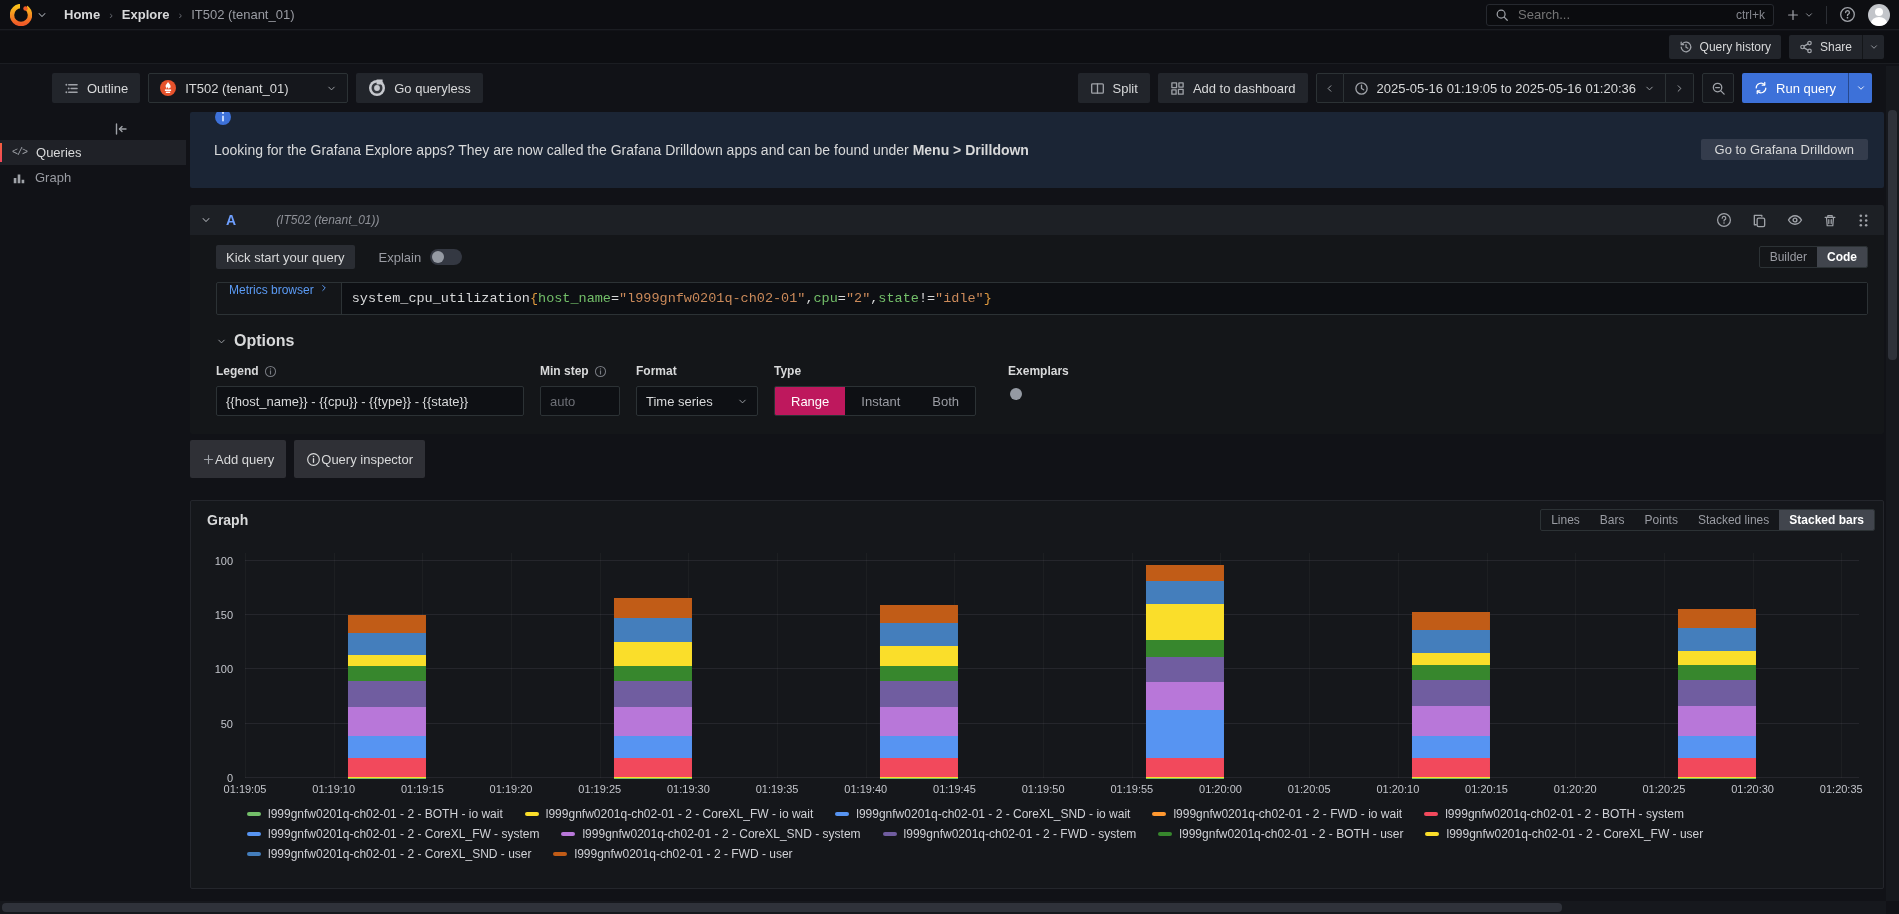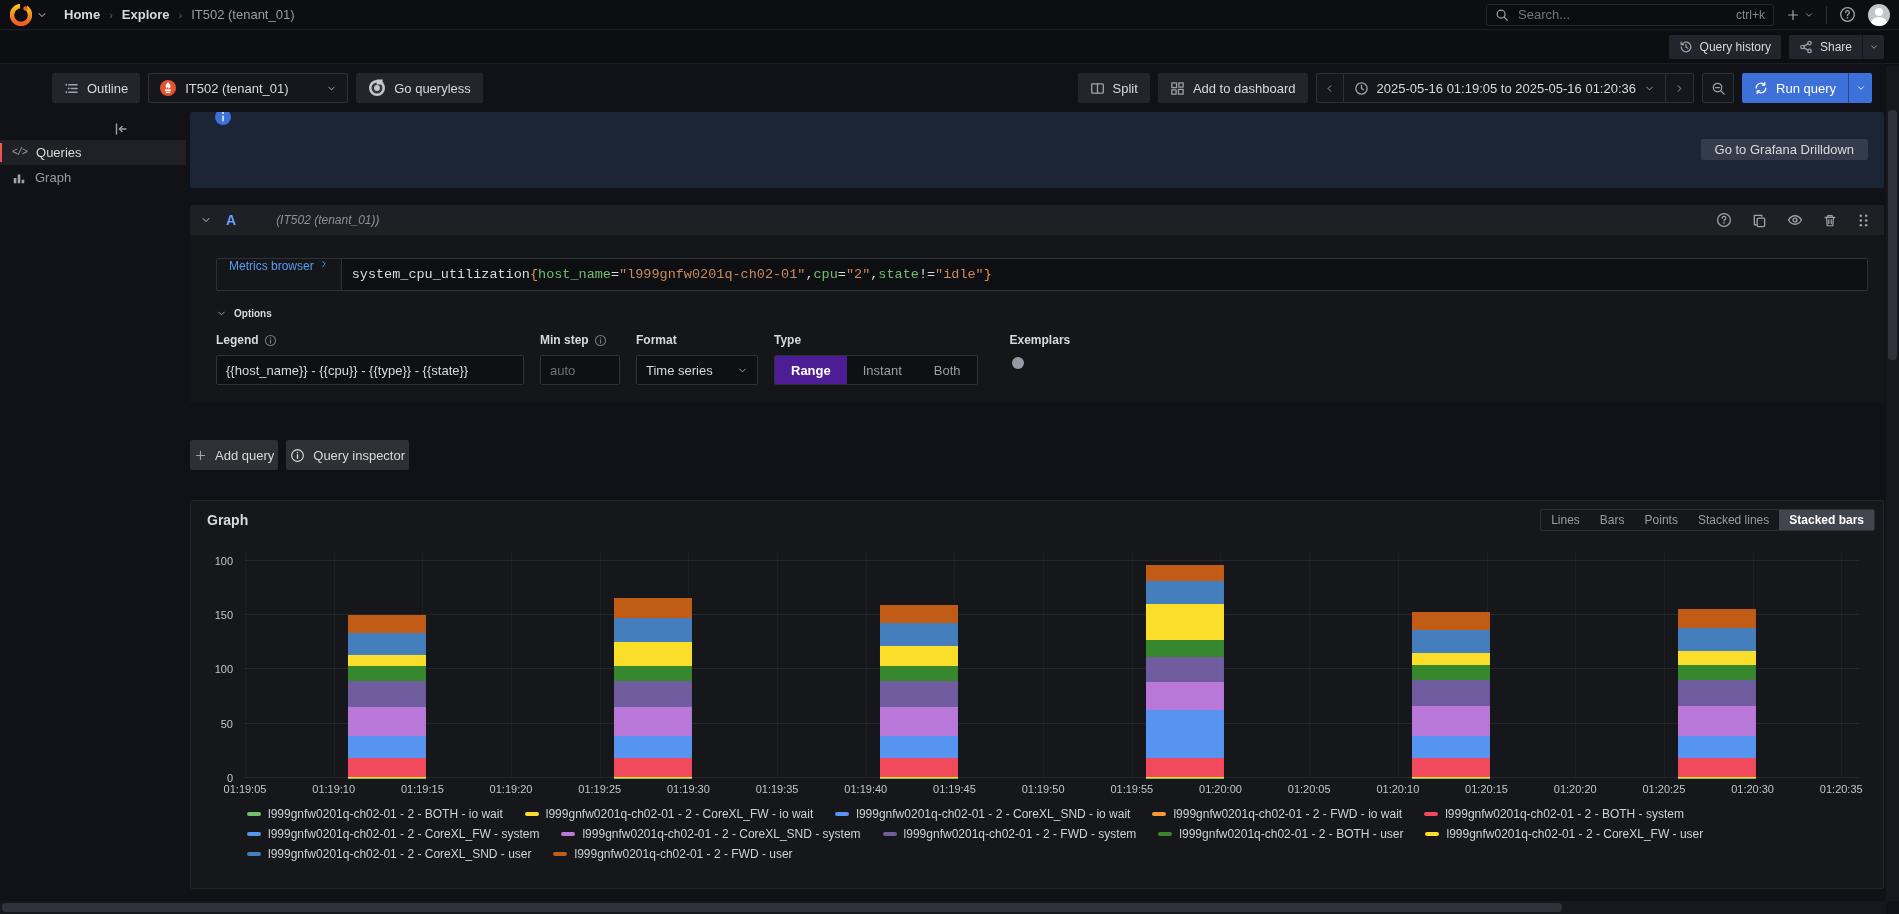--- a/index.html
+++ b/index.html
@@ -105,34 +105,34 @@
   .seg-item { padding:3px 10px; color:#9a9ca3; cursor:pointer; font-size:12px; }
   .seg-item.selected { background:#41454d; color:#fff; font-weight:600; }
   .query-row { margin-top:13px; display:flex; border:1px solid #2c3235; border-radius:2px; height:33px; }
   .metrics-browser { display:flex; gap:5px; padding:0 12px; color:#5b9bf5; font-size:12px;
     cursor:pointer; border-right:1px solid #2c3235; white-space:nowrap; }
   .query-code { flex:1; background:#0d0f13; display:flex; align-items:center; padding:0 10px;
     font-family:"Liberation Mono", monospace; font-size:13.5px; cursor:text; white-space:pre; }
   .c-metric { color:#d8d9da; } .c-brace { color:#e09a3e; } .c-label { color:#73bf69; }
   .c-op { color:#d8d9da; } .c-str { color:#cb8a5a; }
   .options-head { margin-top:17px; display:flex; align-items:center; gap:7px; cursor:pointer; color:#d8d9da;
-    font-size:10px; font-weight:600; }
+    font-size:16px; font-weight:600; }
   .opt-fields { display:flex; margin-top:14px; gap:16px; }
   .opt-col .opt-label { display:flex; align-items:center; gap:5px; font-size:12px; font-weight:600; color:#d8d9da;
     margin-bottom:8px; }
   .text-input { height:30px; background:#0e1014; border:1px solid #2c3235; border-radius:2px; color:#d8d9da;
     padding:0 9px; font-size:13px; font-family:"Liberation Sans", sans-serif; outline:none; }
   .text-input::placeholder { color:#6e7077; }
   .select { height:30px; min-width:122px; background:#0e1014; border:1px solid #2c3235; border-radius:2px;
     display:flex; align-items:center; gap:10px; padding:0 9px; cursor:pointer; color:#d8d9da; }
   .radio-group { display:flex; border:1px solid #2c3235; border-radius:2px; overflow:hidden; height:30px; background:#0e1014; }
   .radio-item { display:flex; align-items:center; padding:0 16px; color:#9a9ca3; cursor:pointer; }
-  .radio-item.selected { background:#4c1d95; color:#fff; font-weight:700; }
+  .radio-item.selected { background:#be185d; color:#fff; font-weight:400; }
   .actions-row { position:absolute; left:190px; top:440px; display:flex; gap:8px; }
-  .sec-btn { height:30px; display:flex; align-items:center; gap:8px; padding:0 4px;
+  .sec-btn { height:38px; display:flex; align-items:center; gap:0; padding:0 12px;
     background:rgba(204,204,220,.16); border-radius:2px; color:#d8d9da; font-weight:500; cursor:pointer; }
 
   
   .graph-panel { position:absolute; left:190px; top:500px; width:1694px; height:389px;
     border:1px solid #24262c; border-radius:2px; background:#15171b; }
   .gp-header { position:absolute; top:8px; left:16px; right:8px; display:flex; align-items:flex-start; }
   .gp-title { font-size:14px; font-weight:600; color:#d8d9da; margin-top:3px; }
   .chart-wrap { position:absolute; left:14px; right:18px; top:52px; height:250px; }
   .chart-y-axis { position:absolute; left:0; top:0; width:32px; height:225px; }
   .y-label { position:absolute; right:4px; font-size:11px; color:#c3c5cb; }
@@ -359,20 +359,21 @@
 
   <div class="notice">
     <div class="notice-icon-row">
       <svg width="18" height="18" viewBox="0 0 18 18">
         <circle cx="9" cy="9" r="8" fill="#3d71d9"></circle>
         <rect x="8.1" y="7.5" width="1.8" height="6" rx=".9" fill="#cfe0ff"></rect>
         <circle cx="9" cy="4.9" r="1.1" fill="#cfe0ff"></circle>
         </svg>
     </div>
     <div class="notice-row">
+      <span class="notice-text"><span>Looking for the Grafana Explore apps? They are now called the Grafana Drilldown apps and can be found under </span><b>Menu &gt; Drilldown</b></span>
       <span class="notice-btn">Go to Grafana Drilldown</span>
     </div>
   </div>
 
   <div class="query-card">
     <div class="qc-header">
       <svg class="ico" width="12" height="12" viewBox="0 0 16 16">
           <path d="M4 6l4 4 4-4"></path>
         </svg>
       <span class="qc-ref">A</span>
@@ -412,20 +413,31 @@
                 <circle cx="8.5" cy="7" r="1.2"></circle>
             <circle cx="3.5" cy="11.5" r="1.2"></circle>
                 <circle cx="8.5" cy="11.5" r="1.2"></circle>
               </g>
             </svg>
         </span>
       </div>
     </div>
 
     <div class="qc-body">
+      <div class="kick-row">
+        <span class="kick-btn">Kick start your query</span>
+        <span class="explain">
+          <span>Explain</span>
+          <span class="toggle"></span>
+        </span>
+        <div class="seg-group">
+          <span class="seg-item">Builder</span>
+          <span class="seg-item selected">Code</span>
+        </div>
+      </div>
 
       <div class="query-row">
         <span class="metrics-browser">
           <span>Metrics browser</span>
           <svg width="10" height="10" viewBox="0 0 16 16">
             <path d="M6 4l4 4-4 4" fill="none" stroke="#5b9bf5" stroke-width="1.6" stroke-linecap="round"></path>
             </svg>
         </span>
         <div class="query-code"><span class="c-metric">system_cpu_utilization</span><span class="c-brace">{</span><span class="c-label">host_name</span><span class="c-op">=</span><span class="c-str">"l999gnfw0201q-ch02-01"</span><span class="c-op">,</span><span class="c-label">cpu</span><span class="c-op">=</span><span class="c-str">"2"</span><span class="c-op">,</span><span class="c-label">state</span><span class="c-op">!=</span><span class="c-str">"idle"</span><span class="c-brace">}</span></div>
       </div>

